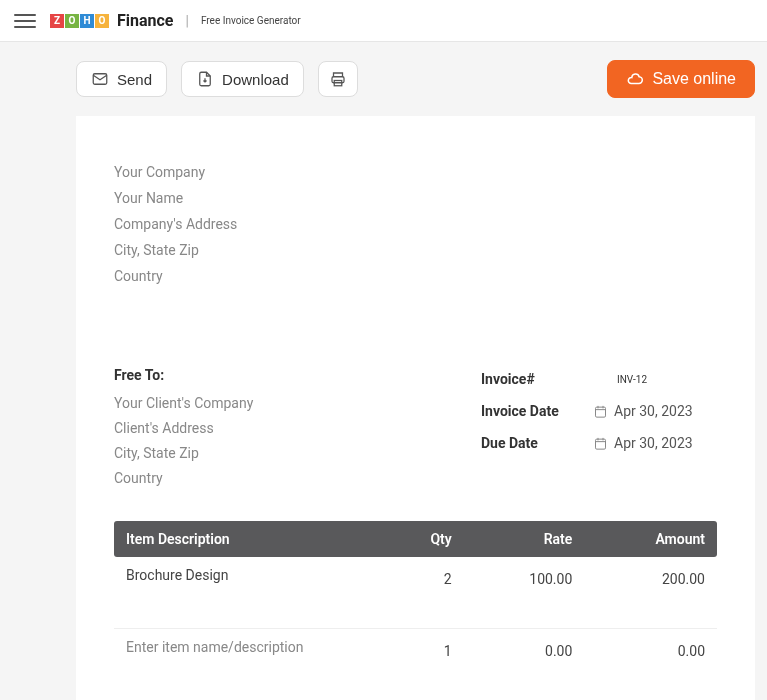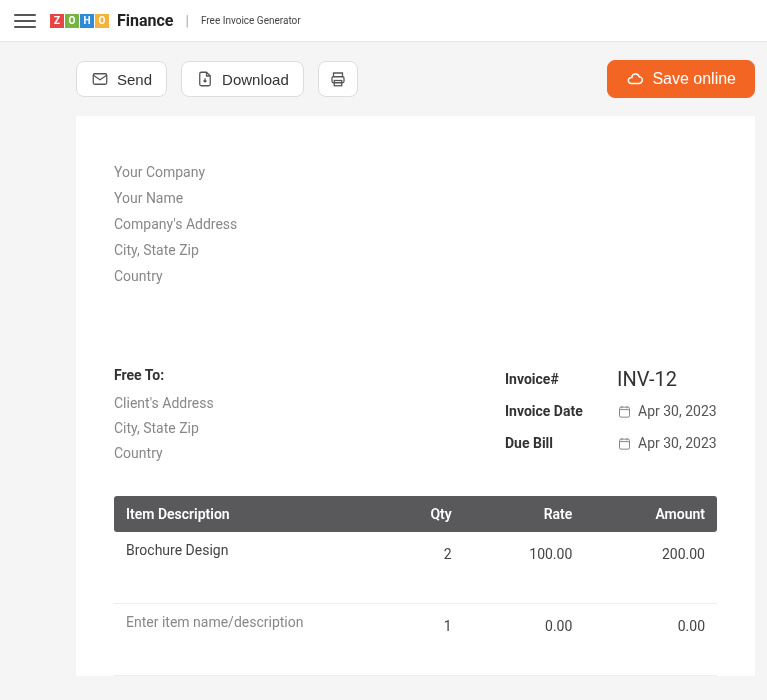--- a/index.html
+++ b/index.html
@@ -72,21 +72,21 @@
     font-size: 46px; letter-spacing: 2px; color:#333; font-weight:400;
     text-align: right;
   }
   .midrow { display:flex; margin-top: 74px; }
   .bill-to { color:#555; font-size:14px; line-height:1.8; flex:1; }
   .bill-to .label { font-weight:700; color:#333; margin-bottom:2px; }
   .meta { font-size:14px; color:#333; }
   .meta-row { display:flex; align-items:center; height:32px; }
   .meta-row .k { width:112px; font-weight:700; }
   .meta-row .v { display:flex; align-items:center; gap:6px; color:#555; }
-  .meta-row input { border:none; outline:none; font-size:20px; width:100px; font-family:inherit; color:#333; }
+  .meta-row input { border:none; outline:none; font-size:10px; width:100px; font-family:inherit; color:#333;margin-left:24px; }
   .meta-row svg { width:15px; height:15px; color:#888; }
   table.items {
     width:100%; border-collapse:collapse; margin-top: 30px; font-size:14px;
   }
   table.items thead th {
     background:#59595b; color:#fff; font-weight:600; padding:10px 12px;
     text-align:right;
   }
   table.items thead th:first-child { text-align:left; border-radius:3px 0 0 3px; }
   table.items thead th:last-child { border-radius:0 3px 3px 0; }
@@ -167,20 +167,21 @@
       <div><input placeholder="Your Name" style=""></div>
       <div><input placeholder="Company's Address" style=""></div>
       <div><input placeholder="City, State Zip" style=""></div>
       <div><input placeholder="Country" style=""></div>
     </div>
   </div>
 
   <div class="midrow">
     <div class="bill-to">
       <div class="label">Free To:</div>
+      <div><input placeholder="Your Client's Company" style=""></div>
       <div><input placeholder="Client's Address" style=""></div>
       <div><input placeholder="City, State Zip" style=""></div>
       <div><input placeholder="Country" style=""></div>
     </div>
     <div class="meta">
       <div class="meta-row">
         <div class="k">Invoice#</div>
         <div class="v">
             <input value="INV-12" style="">
           </div>
@@ -189,21 +190,21 @@
         <div class="k">Invoice Date</div>
         <div class="v">
           <svg viewBox="0 0 24 24" fill="none" stroke="currentColor" stroke-width="1.6">
               <rect x="4" y="5" width="16" height="16" rx="2"></rect>
               <path d="M4 9h16M8 3v4M16 3v4"></path>
             </svg>
           <span>Apr 30, 2023</span>
         </div>
       </div>
       <div class="meta-row">
-        <div class="k">Due Bill</div>
+        <div class="k">Due Date</div>
         <div class="v">
           <svg viewBox="0 0 24 24" fill="none" stroke="currentColor" stroke-width="1.6">
               <rect x="4" y="5" width="16" height="16" rx="2"></rect>
               <path d="M4 9h16M8 3v4M16 3v4"></path>
             </svg>
           <span>Apr 30, 2023</span>
         </div>
       </div>
     </div>
   </div>

